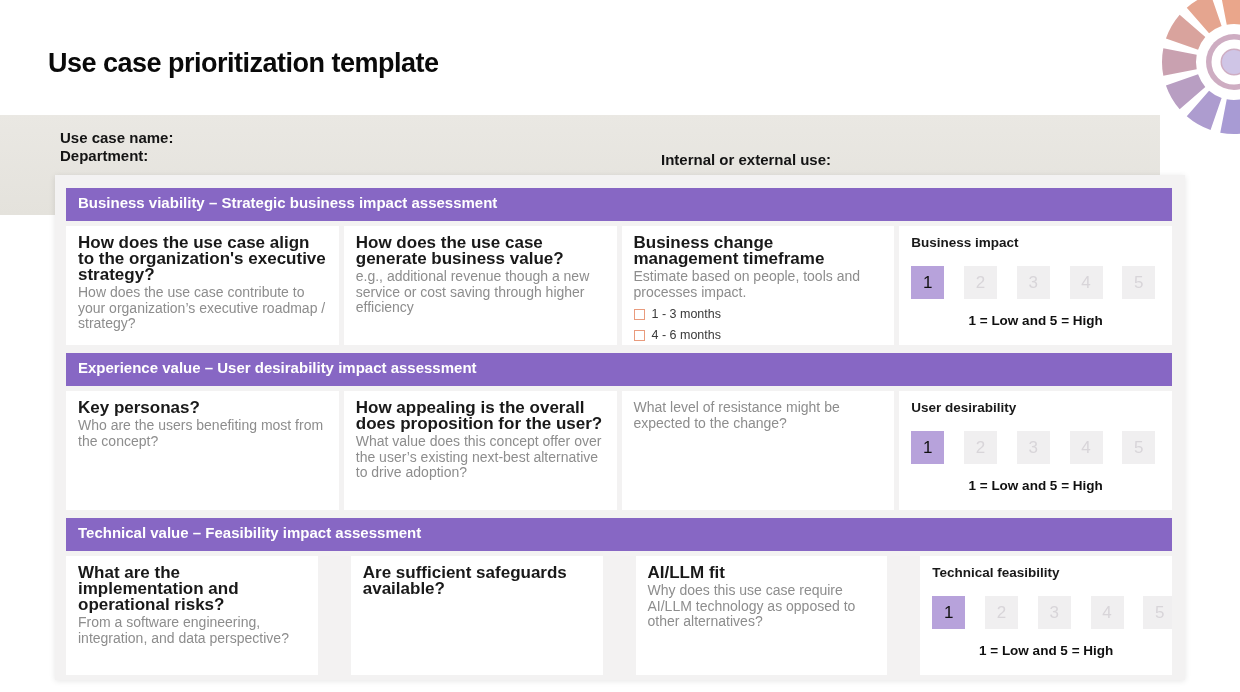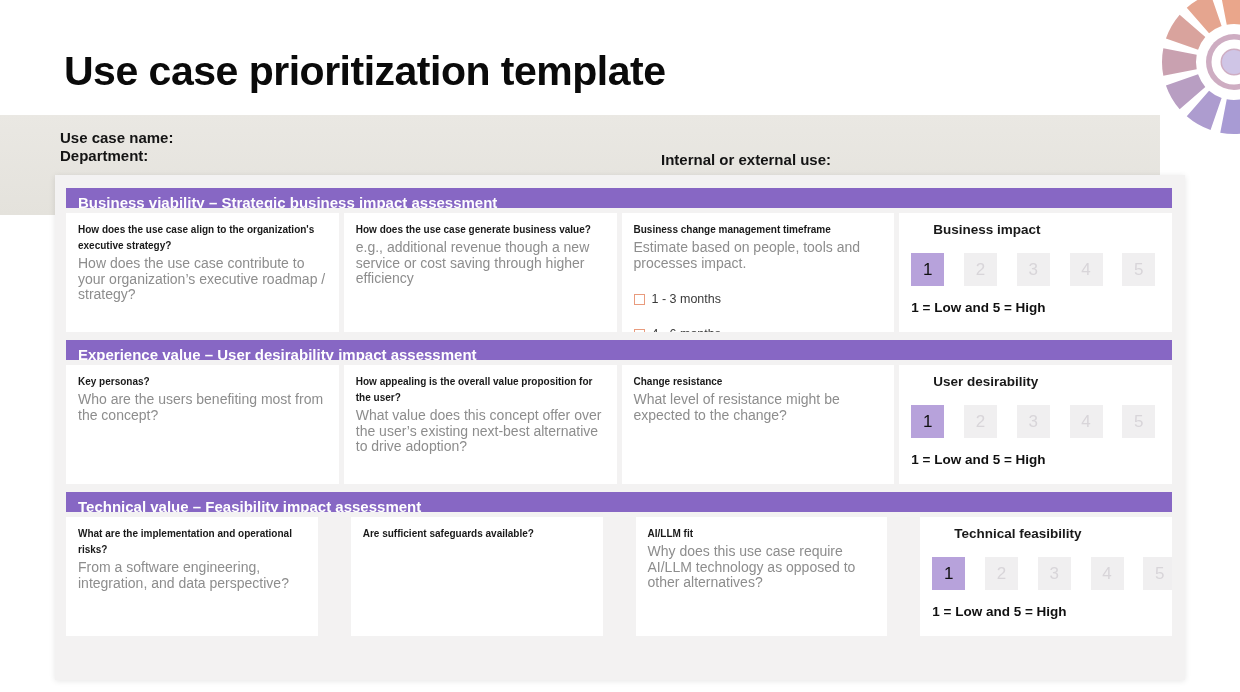--- a/index.html
+++ b/index.html
@@ -7,22 +7,22 @@
   body {
     position: relative;
     background: #ffffff;
     font-family: "Liberation Sans", "DejaVu Sans", sans-serif;
     color: #111;
   }
 
   
   .page-title {
     position: absolute;
-    left: 64px; top: 48px;
-    font-size: 41px;
+    left: 48px; top: 48px;
+    font-size: 27px;
     font-weight: 700;
     letter-spacing: -0.5px;
     color: #0a0a0a;
     z-index: 3;
   }
 
   
   .logo-wrap {
     position: absolute;
     top: -18px; right: -74px;
@@ -54,21 +54,21 @@
     position: absolute;
     left: 55px; top: 175px;
     width: 1130px; height: 505px;
     background: #f3f2f2;
     box-shadow: 0 1px 6px rgba(0,0,0,0.10);
     padding: 13px 13px 0 11px;
     z-index: 2;
   }
 
   .section-bar {
-    height: 20px;
+    height: 33px;
     line-height: 29px;
     background: #8767c4;
     color: #ffffff;
     font-size: 15px;
     font-weight: 600;
     padding-left: 12px;
     margin-bottom: 5px;
     white-space: nowrap;
     overflow: hidden;
   }
@@ -81,37 +81,37 @@
     margin-bottom: 8px;
   }
   .cards.last { margin-bottom: 0; gap: 33px; }
 
   .card {
     background: #ffffff;
     padding: 9px 12px;
     overflow: hidden;
   }
   .card-title {
-    font-size: 10px;
+    font-size: 17px;
     font-weight: 700;
     color: #191919;
     line-height: 16px;
     margin-bottom: 2px;
   }
   .card-body {
     font-size: 14px;
     color: #8d8d8d;
     line-height: 15.5px;
   }
 
   
   .checkbox-row {
     display: flex;
     align-items: center;
-    margin-top: 21px;
+    margin-top: 7px;
     cursor: pointer;
   }
   .cb {
     display: inline-block;
     width: 11px; height: 11px;
     border: 1px solid #e99b7d;
     background: #ffffff;
     margin-right: 7px;
     flex: none;
   }
@@ -120,21 +120,20 @@
     color: #3a3a3a;
     white-space: nowrap;
   }
 
   
   .rating-title {
     font-size: 13.5px;
     font-weight: 700;
     color: #191919;
     line-height: 16px;
-    margin-left: 22px;
   }
   .rating-row {
     display: flex;
     justify-content: space-between;
     width: 244px;
     margin-top: 15px;
   }
   .rating-box {
     width: 33px; height: 33px;
     display: flex;
@@ -148,20 +147,21 @@
   }
   .rating-box.selected {
     background: #b7a2db;
     color: #101010;
   }
   .rating-legend {
     margin-top: 14px;
     font-size: 13.5px;
     font-weight: 700;
     color: #101010;
+    text-align: center;
   }
 </style>
 </head>
 <body>
 
 <div class="logo-wrap">
   <svg width="160" height="160" viewBox="0 0 160 160">
     <g fill="none" stroke-width="34" stroke-dasharray="21.1 324.5" opacity="0.95">
       <circle cx="80" cy="80" r="55" stroke="#e9a285" transform="rotate(-101 80 80)"></circle>
       <circle cx="80" cy="80" r="55" stroke="#e4a18a" transform="rotate(-71 80 80)"></circle>
@@ -228,25 +228,24 @@
     </div>
   </div>
 
   <div class="section-bar">Experience value – User desirability impact assessment</div>
   <div class="cards">
     <div class="card">
       <div class="card-title">Key personas?</div>
       <div class="card-body">Who are the users benefiting most from the concept?</div>
     </div>
     <div class="card">
-      <div class="card-title">How appealing is the overall value proposition for the user?</div>
+      <div class="card-title">How appealing is the overall does proposition for the user?</div>
       <div class="card-body">What value does this concept offer over the user’s existing next-best alternative to drive adoption?</div>
     </div>
     <div class="card">
-      <div class="card-title">Change resistance</div>
       <div class="card-body">What level of resistance might be expected to the change?</div>
     </div>
     <div class="card">
       <div class="rating-title">User desirability</div>
       <div class="rating-row">
         <div class="rating-box selected">1</div>
         <div class="rating-box">2</div>
         <div class="rating-box">3</div>
         <div class="rating-box">4</div>
         <div class="rating-box">5</div>

